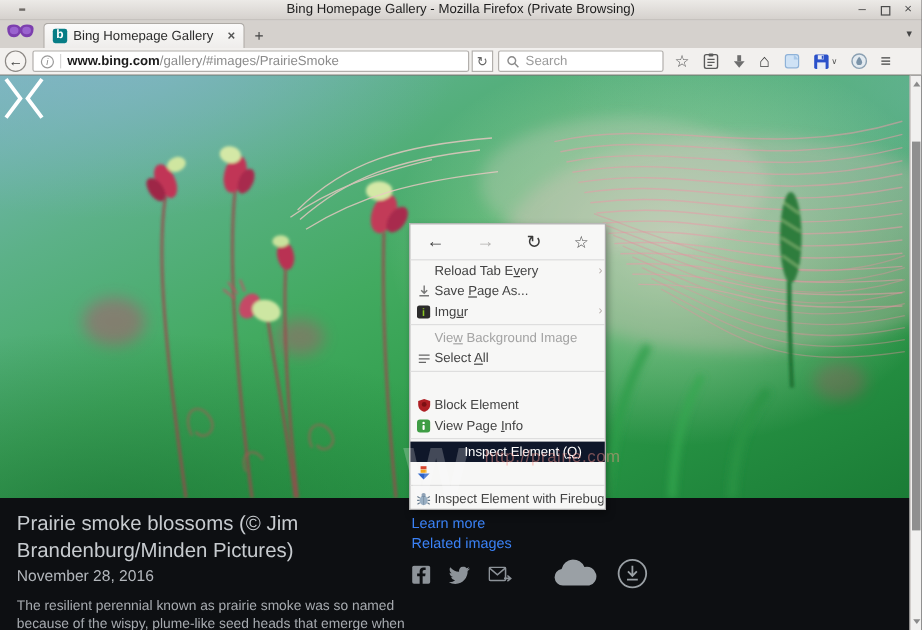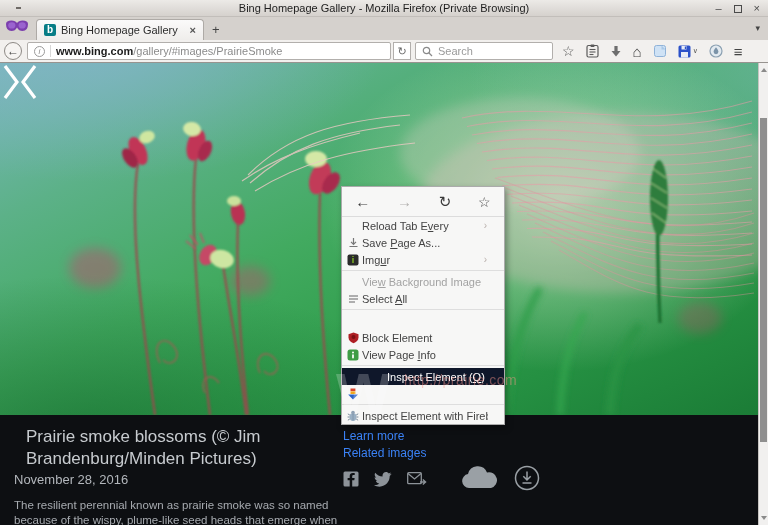--- a/index.html
+++ b/index.html
@@ -64,36 +64,36 @@
   
   .scrollbar { position:absolute; right:0; top:0; width:10px; height:462px; background:#f1f0ef; border-left:1px solid #c7c4c1; }
   .sb-btn { position:absolute; left:0; width:9px; height:12px; display:flex; align-items:center; justify-content:center; }
   .sb-up { top:1px; } .sb-down { bottom:1px; }
   .tri-up { width:0; height:0; border-left:3px solid transparent; border-right:3px solid transparent; border-bottom:4px solid #8a8a8a; }
   .tri-down { width:0; height:0; border-left:3px solid transparent; border-right:3px solid transparent; border-top:4px solid #8a8a8a; }
   .sb-thumb { position:absolute; left:1px; top:55px; width:7px; height:324px; background:#8f8f8f; }
 
   
   .panel { position:absolute; left:0; top:352px; width:758px; height:110px; background:#0d0f12; overflow:hidden; }
-  .p-title { position:absolute; left:14px; top:11px; width:260px; font-size:17px; line-height:22px; color:#c7cbcf; font-weight:400;margin-left:12px; }
+  .p-title { position:absolute; left:14px; top:11px; width:260px; font-size:17px; line-height:22px; color:#c7cbcf; font-weight:400; }
   .p-date { position:absolute; left:14px; top:57px; font-size:13px; color:#b3b7bc; }
   .p-desc { position:absolute; left:14px; top:83px; width:342px; font-size:11.5px; line-height:15px; color:#a7abb0; }
   .p-link { display:block; font-size:12px; line-height:17px; color:#3b82f6; text-decoration:none; }
   .links { position:absolute; left:343px; top:13px; }
   .social { position:absolute; left:343px; top:56px; display:flex; gap:15px; align-items:center; }
   .cloud-dl { position:absolute; left:460px; top:50px; display:flex; gap:16px; align-items:center; }
 
   
   .cmenu { position:absolute; left:341px; top:186px; width:164px; background:#f7f7f6; border:1px solid #ababab;
     box-shadow:2px 3px 6px rgba(0,0,0,0.35); z-index:40; font-size:11px; color:#444; }
   .cm-nav { height:30px; display:flex; align-items:center; justify-content:space-around; border-bottom:1px solid #dcdcdc; }
   .cm-nav .nv { font-size:15px; color:#3a3a3a; }
   .cm-nav .nv.dis { color:#b4b2b0; }
   .cm-nav .nv.star { font-size:14px; color:#4a4a4a; }
-  .cm-item { height:17px; display:flex; align-items:center; padding:0 16px 0 4px; white-space:nowrap; }
+  .cm-item { height:17px; display:flex; align-items:center; padding:0 1px 0 4px; white-space:nowrap; }
   .cm-item .ic { width:14px; height:12px; flex:none; margin-right:2px; display:flex; align-items:center; justify-content:center; }
   .cm-item .lbl { flex:1; overflow:hidden; }
   .cm-item .sub { color:#b9b0ac; font-size:10px; padding-right:1px; }
   .cm-item.dis { color:#a3a3a3; }
   .cm-item.hl { background:#0f172a; color:#fff;gap:25px; }
   .cm-sep { height:1px; background:#dedede; margin:2px 0; }
   .cm-item u { text-underline-offset:1px; }
 
   
   .wm { position:absolute; z-index:60; pointer-events:none; }

